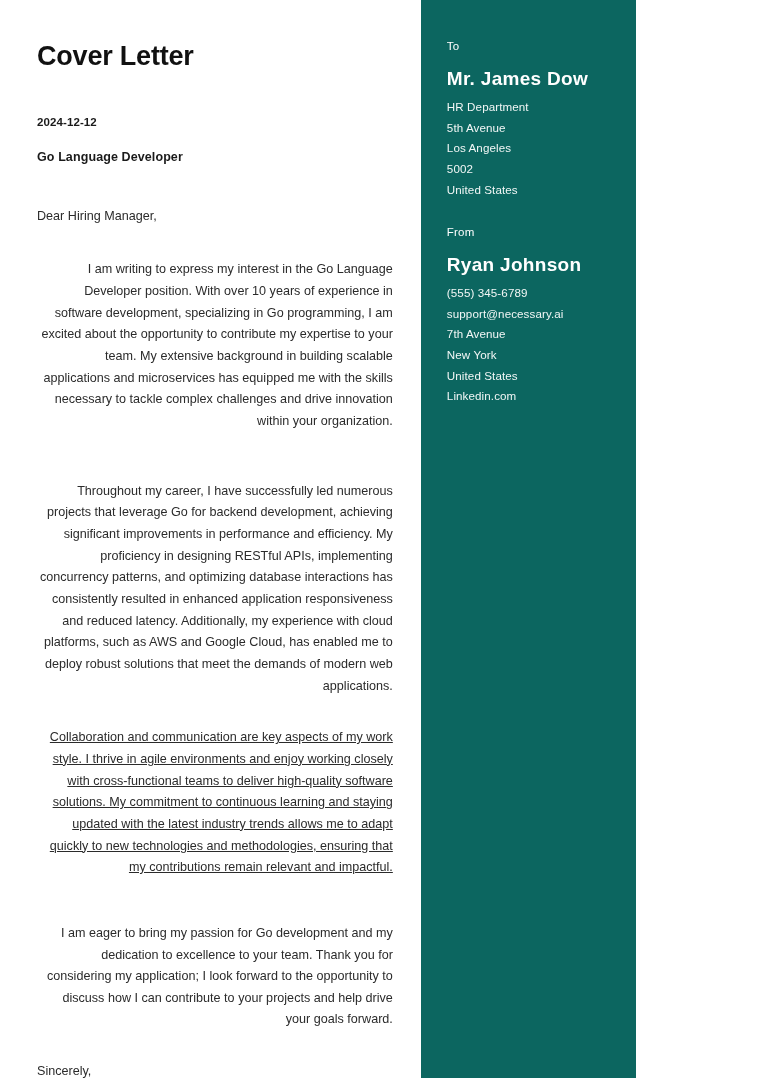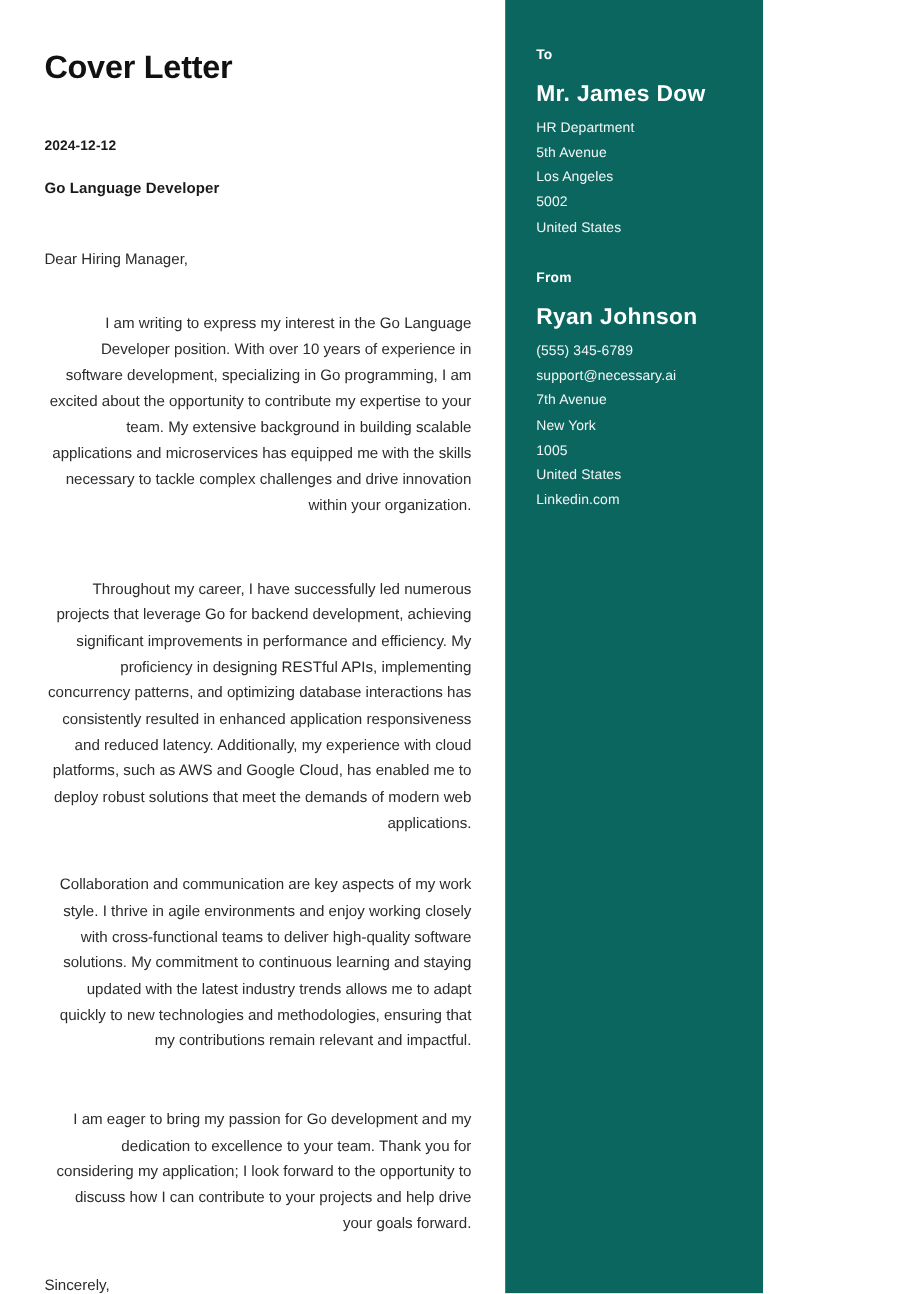--- a/index.html
+++ b/index.html
@@ -59,21 +59,21 @@
   }
   .para {
     font-size: 12.6px;
     color: #2b2b2b;
     line-height: 1.72;
     margin: 0 0 26px 0;
     text-align: right;
   }
   .para.gap-lg { margin-bottom: 48px; }
   .para.gap-md { margin-bottom: 30px; }
-  .para.gap-xl { margin-bottom: 44px; }
+  .para.gap-xl { margin-bottom: 44px; text-decoration: underline; }
   .closing {
     font-size: 12.6px;
     color: #2b2b2b;
     line-height: 1.72;
     margin: 0;
   }
   .closing div { white-space: nowrap; }
   .signature {
     margin-top: 26px;
     font-family: "DejaVu Serif", serif;
@@ -89,21 +89,21 @@
   .sidebar {
     width: 257px;
     height: 100%;
     box-sizing: border-box;
     background: #0c6660;
     color: #ffffff;
     padding: 40px 24px 0 26px;
   }
   .side-heading {
     font-size: 11.5px;
-    font-weight: bold;
+    font-weight: normal;
     color: #ffffff;
     margin: 0 0 16px 0;
     letter-spacing: 0.2px;
   }
   .side-name {
     font-size: 19px;
     font-weight: bold;
     color: #ffffff;
     margin: 0 0 7px 0;
     letter-spacing: 0.3px;
@@ -157,20 +157,19 @@
       <div class="side-line">United States</div>
     </div>
 
     <div class="block-from">
       <div class="side-heading">From</div>
       <div class="side-name">Ryan Johnson</div>
       <div class="side-line">(555) 345-6789</div>
       <div class="side-line">support@necessary.ai</div>
       <div class="side-line">7th Avenue</div>
       <div class="side-line">New York</div>
-      <div class="side-line">1005</div>
       <div class="side-line">United States</div>
       <div class="side-line">Linkedin.com</div>
     </div>
 
   </div>
 
 </div>
 
 </body></html>

